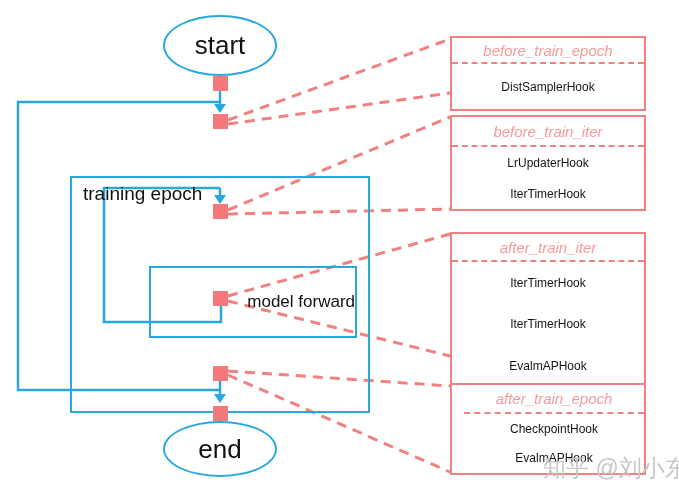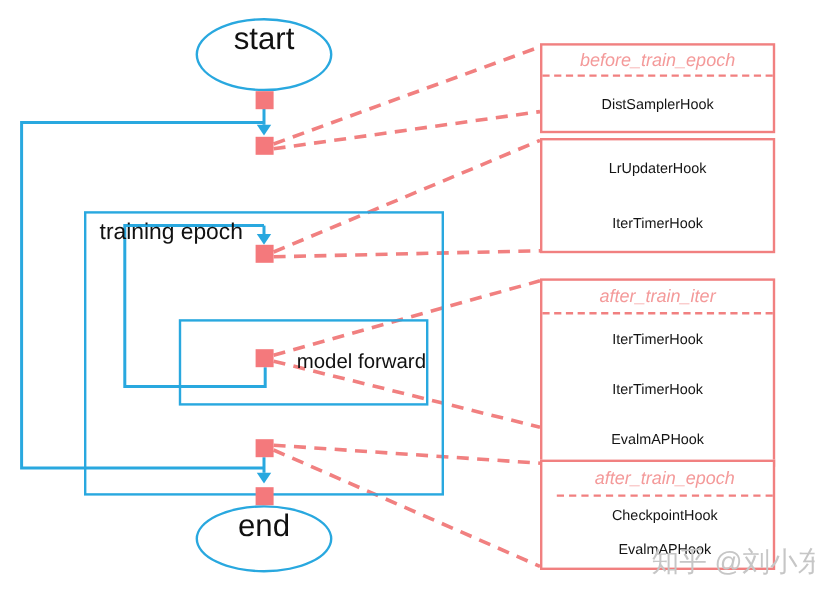--- a/index.html
+++ b/index.html
@@ -4,21 +4,21 @@
 <style>
   html,body{margin:0;padding:0;background:#ffffff;}
   #stage{
     position:relative;width:679px;height:492px;background:#ffffff;overflow:hidden;
     font-family:"Liberation Sans", sans-serif;
   }
   #stage svg{position:absolute;left:0;top:0;z-index:1;}
   .node{position:absolute;box-sizing:border-box;}
   .ellipse{
     border:2.5px solid #29a8df;border-radius:50%;background:#ffffff;
-    display:flex;align-items:flex-start;justify-content:center;
+    display:flex;align-items:center;justify-content:center;
     font-size:26px;color:#111111;z-index:2;
   }
   .blue-box{
     border:2.5px solid #29a8df;background:transparent;z-index:2;margin-top:48px;
   }
   .blue-box .box-label{
     position:absolute;left:11px;top:5px;font-size:19px;color:#111111;white-space:nowrap;
   }
   .center-label{
     display:flex;align-items:center;justify-content:center;
@@ -105,20 +105,21 @@
   <div class="pin" style="left:213px;top:406px;"></div>
 
   <div class="hook-box" style="top:36px;height:75px;">
     <div class="hook-title" style="height:26px;">before_train_epoch</div>
     <div class="hook-items">
       <div class="hook-item">DistSamplerHook</div>
     </div>
   </div>
 
   <div class="hook-box" style="top:115px;height:96px;">
+    <div class="hook-title" style="height:30px;">before_train_iter</div>
     <div class="hook-items">
       <div class="hook-item">LrUpdaterHook</div>
       <div class="hook-item">IterTimerHook</div>
     </div>
   </div>
 
   <div class="hook-box" style="top:232px;height:157px;">
     <div class="hook-title" style="height:28px;">after_train_iter</div>
     <div class="hook-items">
       <div class="hook-item">IterTimerHook</div>

